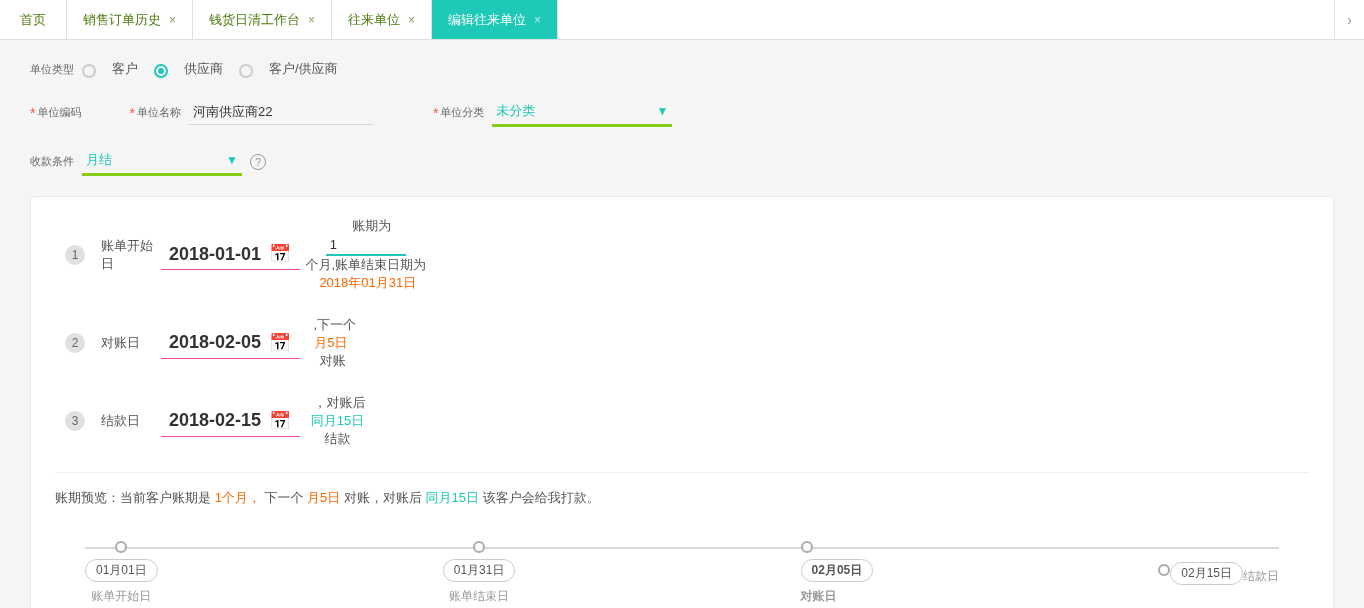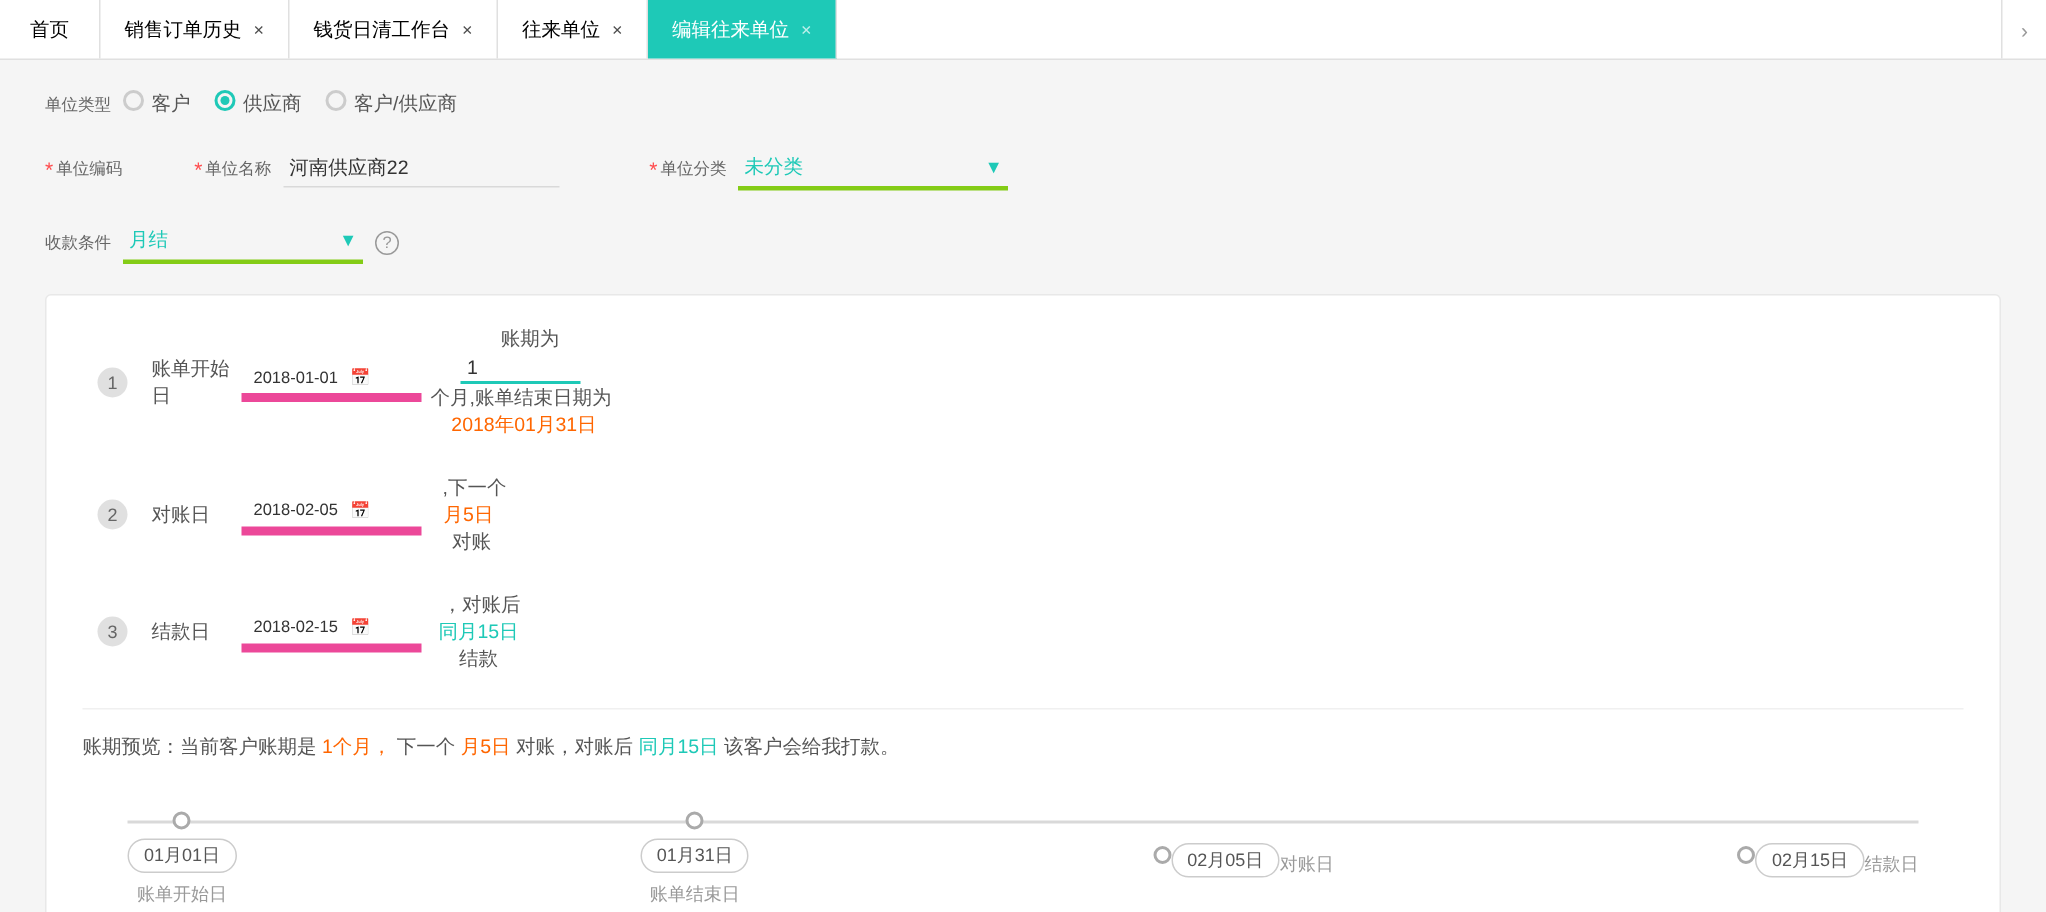--- a/index.html
+++ b/index.html
@@ -14,21 +14,21 @@
       height: 40px;
       padding: 0 0;
     }
     .tab-item {
       display: flex;
       align-items: center;
       padding: 0 16px;
       height: 100%;
       cursor: pointer;
       font-size: 13px;
-      color: #000000;
+      color: #4d7c0f;
       border-right: 1px solid #e0e0e0;
       white-space: nowrap;
       user-select: none;
     }
     .tab-item:first-child {
       padding: 0 20px;
       font-weight: 500;
     }
     .tab-item.active {
       background: #1ec9b7;
@@ -87,24 +87,25 @@
     }
 
     
     .radio-group {
       display: flex;
       align-items: center;
       gap: 16px;
     }
     .radio-item {
       display: flex;
-      align-items: flex-start;
+      align-items: flex-end;
       cursor: pointer;
       font-size: 13px;
       color: #555;
+      gap: 11px;
     }
     .radio-circle {
       width: 14px;
       height: 14px;
       border-radius: 50%;
       border: 2px solid #ccc;
       margin-right: 5px;
       display: flex;
       align-items: center;
       justify-content: center;
@@ -221,27 +222,28 @@
     }
 
     .row-label {
       width: 60px;
       font-size: 13px;
       color: #555;
       flex-shrink: 0;
     }
 
     .row-date {
-      border-bottom: 6px solid #ec4899;
+      border-bottom: 1px solid #ec4899;
       padding: 4px 8px;
       min-width: 120px;
-      font-size: 11px;
+      font-size: 18px;
       color: #333;
       display: flex;
       align-items: center;
+      font-weight: bold;
     }
 
     .row-suffix {
       font-size: 13px;
       color: #555;
       margin-left: 6px;
       display: flex;
       align-items: center;
       flex-direction: column;
     }
@@ -428,21 +430,21 @@
             <div style="border:1px solid #ccc;border-radius:12px;padding:2px 10px;font-size:12px;color:#555;background:#fff;">01月01日</div>
             <div style="font-size:12px;color:#999;margin-top:6px;">账单开始日</div>
           </div>
 
           <div style="display:flex;flex-direction:column;align-items:center;">
             <div style="width:12px;height:12px;border-radius:50%;background:#fff;border:2px solid #aaa;margin-bottom:6px;"></div>
             <div style="border:1px solid #ccc;border-radius:12px;padding:2px 10px;font-size:12px;color:#555;background:#fff;">01月31日</div>
             <div style="font-size:12px;color:#999;margin-top:6px;">账单结束日</div>
           </div>
 
-          <div style="display:flex;flex-direction:row;align-items:center;">
+          <div style="display:flex;flex-direction:column;font-weight:bold;">
             <div style="width:12px;height:12px;border-radius:50%;background:#fff;border:2px solid #aaa;margin-bottom:6px;"></div>
             <div style="border:1px solid #ccc;border-radius:12px;padding:2px 10px;font-size:12px;color:#555;background:#fff;">02月05日</div>
             <div style="font-size:12px;color:#999;margin-top:6px;">对账日</div>
           </div>
 
           <div style="display:flex;flex-direction:row;align-items:center;">
             <div style="width:12px;height:12px;border-radius:50%;background:#fff;border:2px solid #aaa;margin-bottom:6px;"></div>
             <div style="border:1px solid #ccc;border-radius:12px;padding:2px 10px;font-size:12px;color:#555;background:#fff;">02月15日</div>
             <div style="font-size:12px;color:#999;margin-top:6px;">结款日</div>
           </div>

